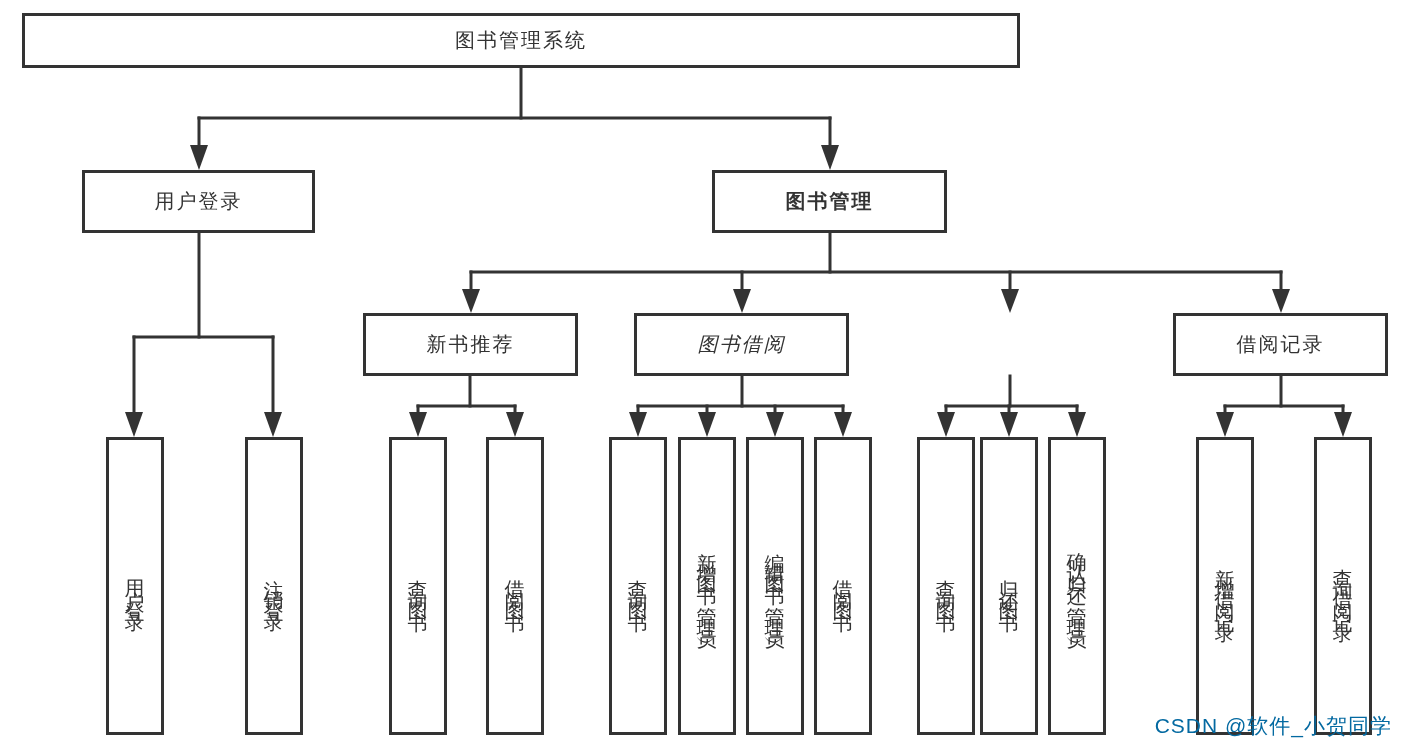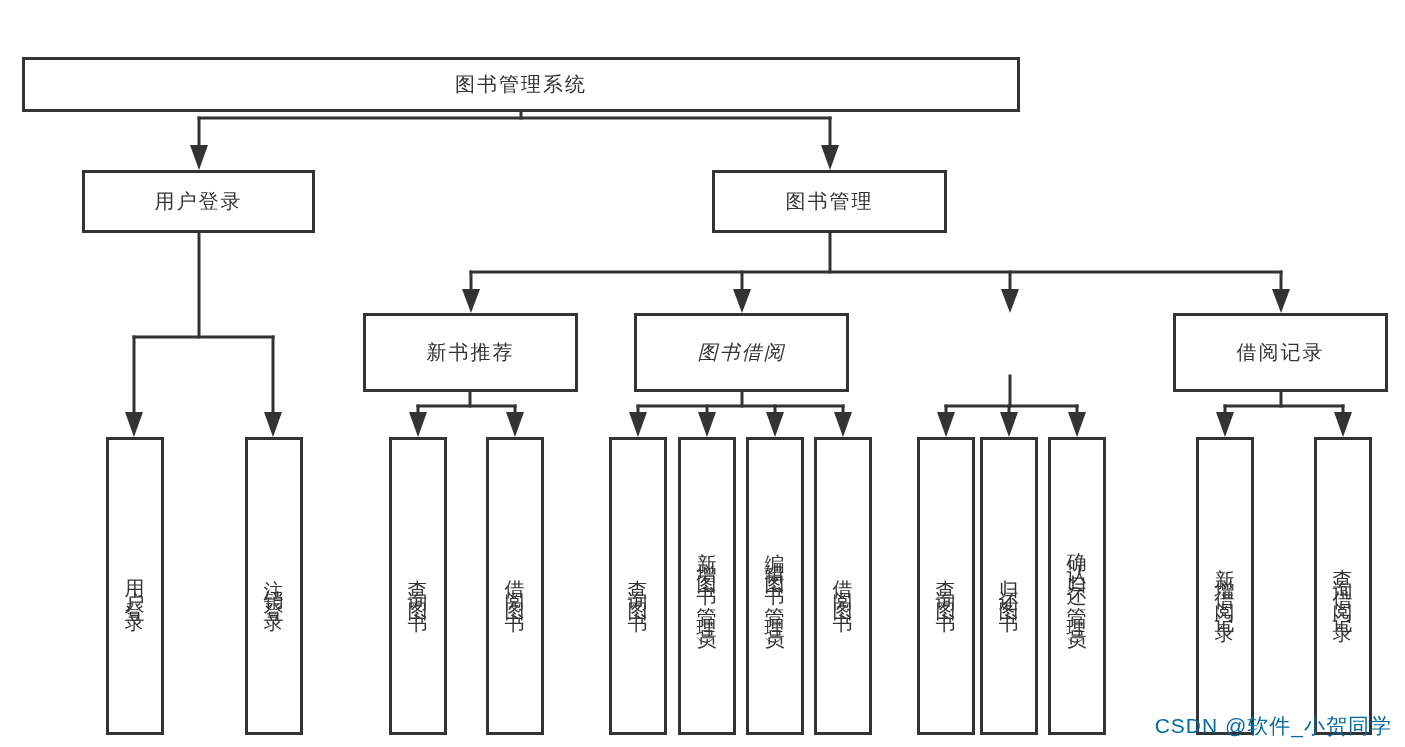--- a/index.html
+++ b/index.html
@@ -26,24 +26,24 @@
     align-items: center;
     justify-content: center;
     color: #333333;
   }
   .box .lbl {
     font-size: 20px;
     color: #333333;
     white-space: nowrap;
     letter-spacing: 2px;
   }
-  .root  { left: 22px;  top: 13px;  width: 998px; height: 55px; margin-top: 44px; }
+  .root  { left: 22px;  top: 13px;  width: 998px; height: 55px; }
   .lv2a  { left: 82px;  top: 170px; width: 233px; height: 63px; }
-  .lv2b  { left: 712px; top: 170px; width: 235px; height: 63px; }
-  .lv3   { top: 313px; width: 215px; height: 79px; }
+  .lv2b  { left: 712px; top: 170px; width: 235px; height: 63px; font-weight: bold; }
+  .lv3   { top: 313px; width: 215px; height: 63px; }
   .l3a { left: 363px; }
   .l3b { left: 634px; font-style: italic; }
   .l3c { left: 903px; }
   .l3d { left: 1173px; text-align: center; }
   .leaf { top: 437px; width: 58px; height: 298px; }
   .leaf .lbl {
     writing-mode: vertical-rl;
     text-orientation: mixed;
     font-size: 20px;
     letter-spacing: 11px;

